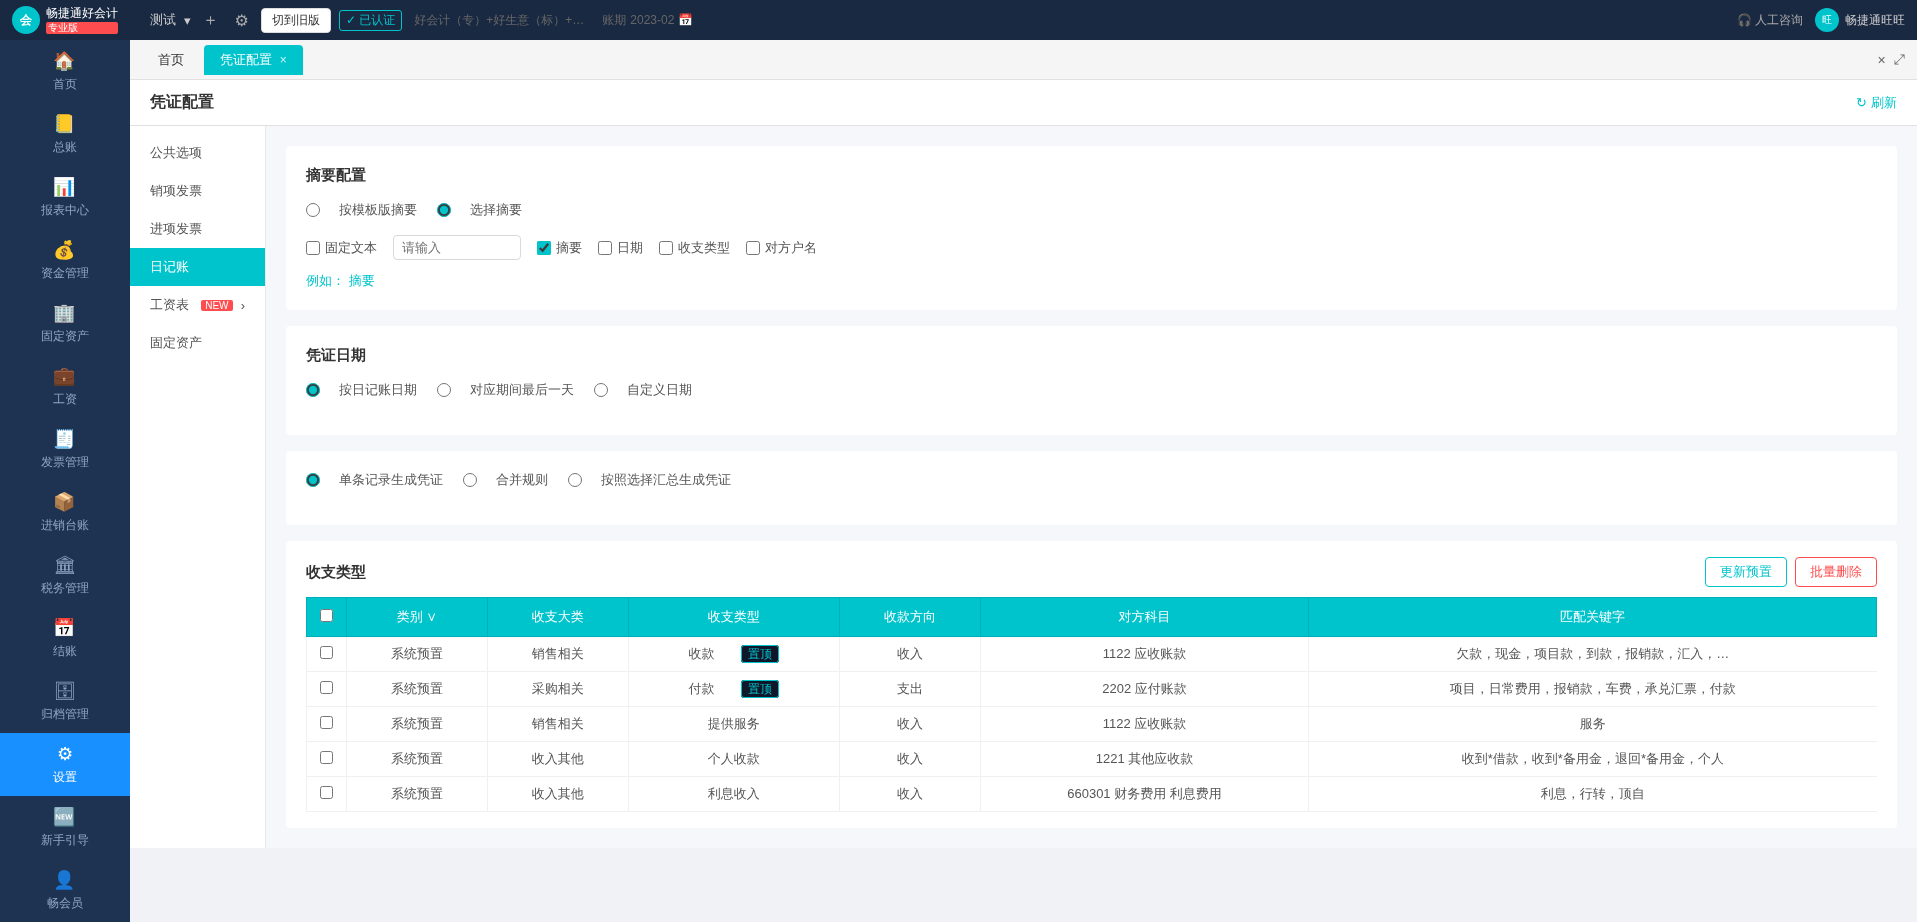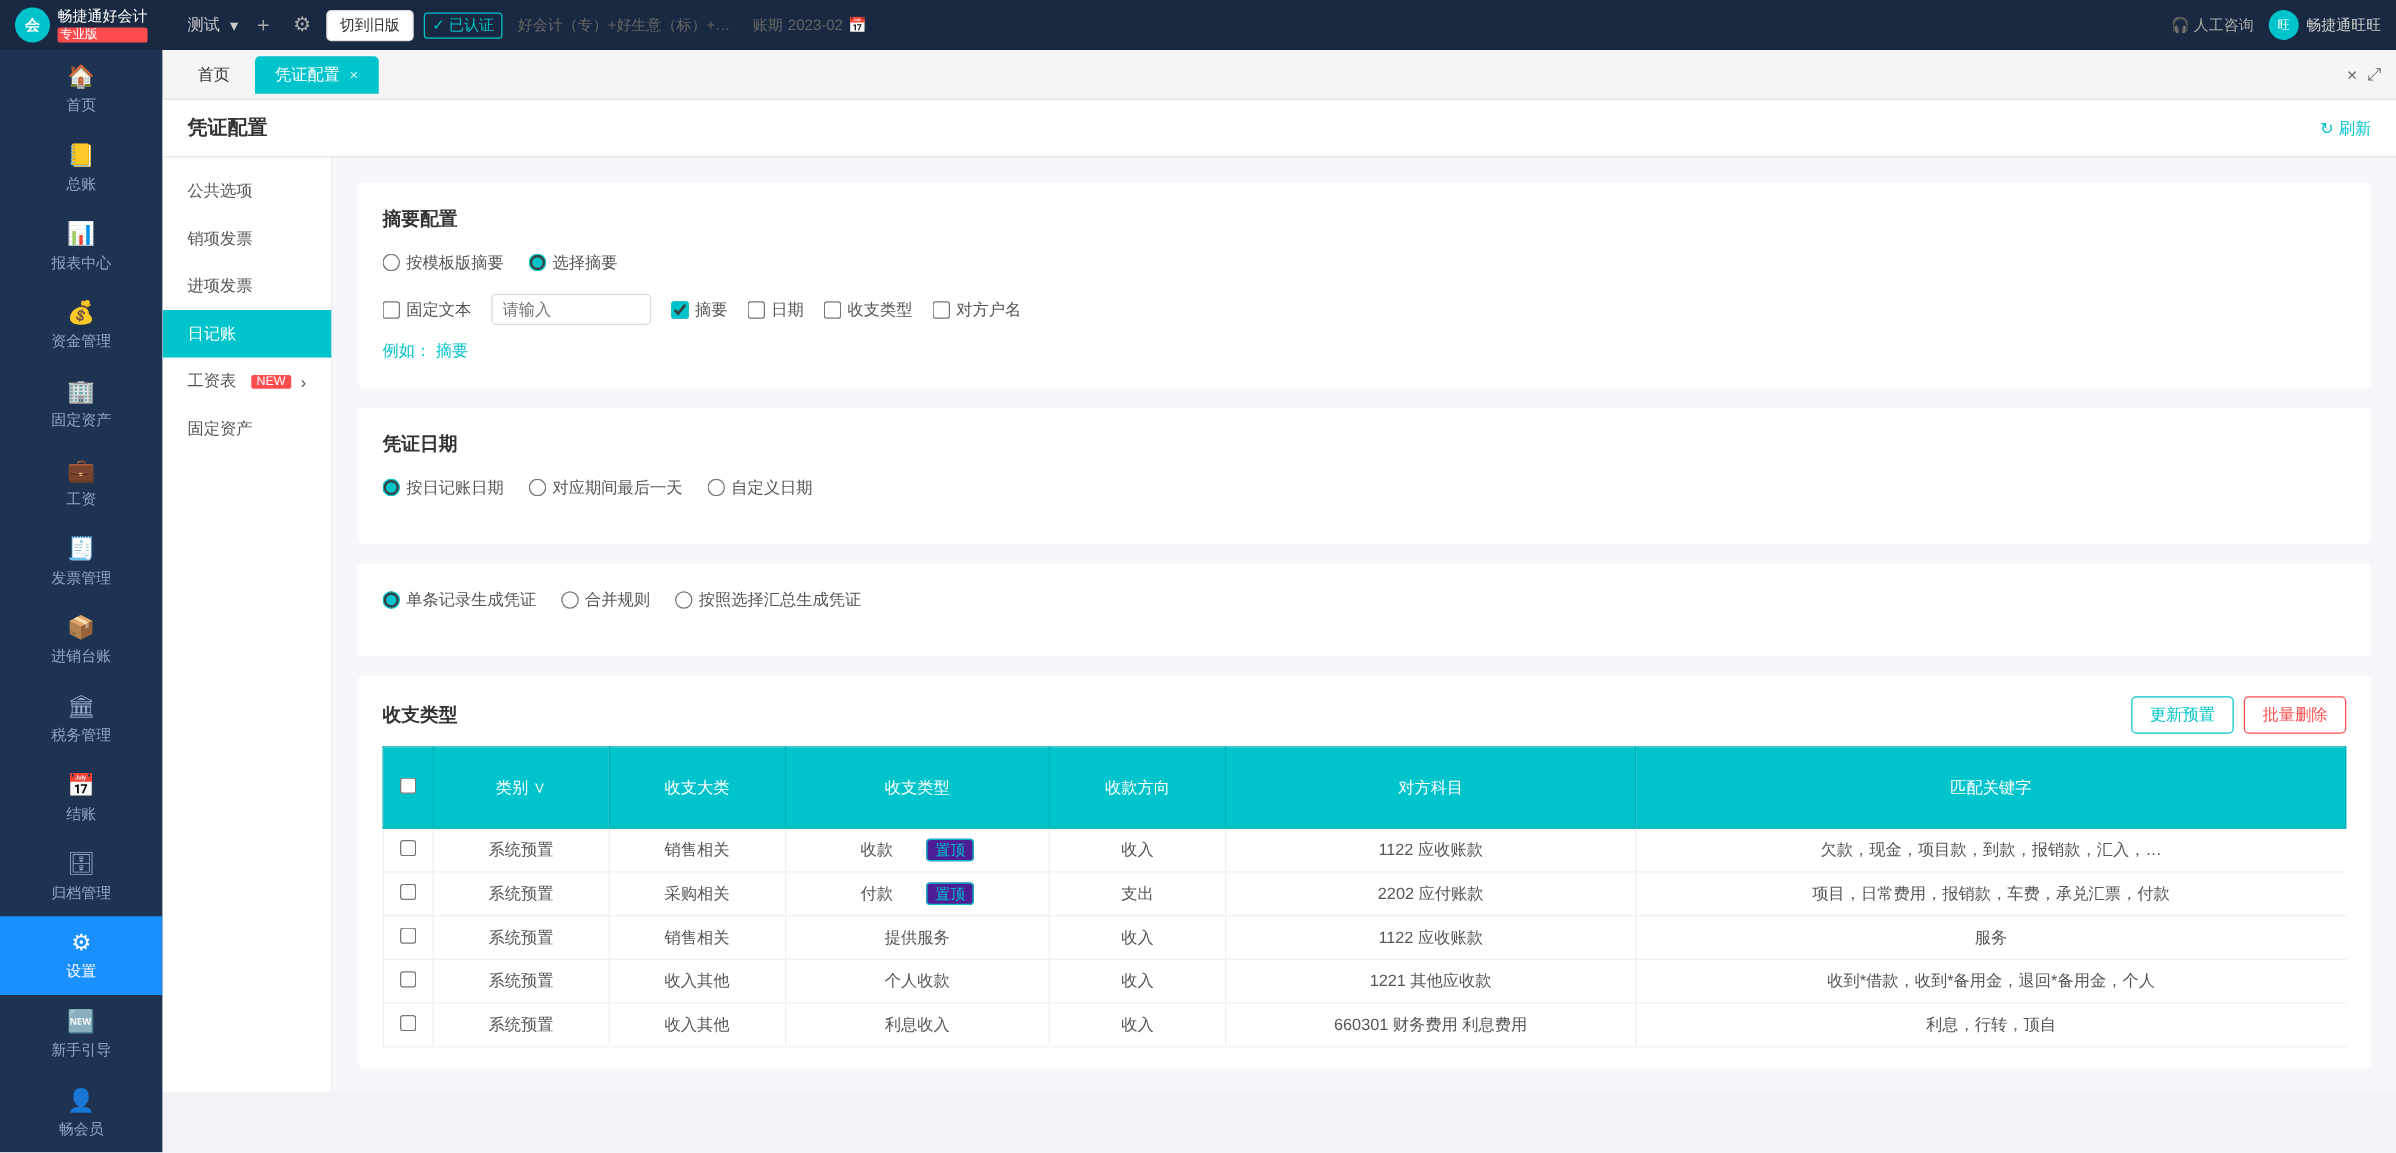--- a/index.html
+++ b/index.html
@@ -66,21 +66,21 @@
 
     
     .right-content { flex: 1; overflow-y: auto; background: #f5f7fa; padding: 20px; }
 
     
     .section { background: white; padding: 20px; margin-bottom: 16px; border-radius: 4px; }
     .section-title { font-size: 15px; font-weight: bold; color: #333; margin-bottom: 16px; }
 
     
     .radio-group { display: flex; gap: 20px; margin-bottom: 16px; align-items: center; }
-    .radio-label { display: flex; align-items: center; gap: 5px; cursor: pointer; font-size: 13px; color: #555; }
+    .radio-label { display: flex; align-items: center; gap: 19px; cursor: pointer; font-size: 13px; color: #555; }
     .radio-input { accent-color: #00c4cc; width: 14px; height: 14px; }
 
     
     .checkbox-row { display: flex; align-items: center; gap: 16px; margin-bottom: 12px; }
     .checkbox-label { display: flex; align-items: center; gap: 5px; cursor: pointer; font-size: 13px; color: #555; }
     .checkbox-input { accent-color: #00c4cc; width: 14px; height: 14px; }
     .text-input { border: 1px solid #d9d9d9; border-radius: 4px; padding: 4px 8px; font-size: 13px; width: 128px; color: #999; }
 
     
     .example-text { color: #00c4cc; font-size: 13px; margin-top: 8px; }
@@ -89,24 +89,24 @@
     .table-section { background: white; padding: 16px 20px; border-radius: 4px; }
     .table-header-row { display: flex; justify-content: space-between; align-items: center; margin-bottom: 10px; }
     .table-title { font-size: 15px; font-weight: bold; color: #333; }
     .table-actions { display: flex; gap: 8px; }
     .action-btn { padding: 5px 14px; border-radius: 4px; font-size: 13px; cursor: pointer; }
     .btn-outline-primary { border: 1px solid #00c4cc; color: #00c4cc; background: white; }
     .btn-outline-danger { border: 1px solid #ff4d4f; color: #ff4d4f; background: white; }
 
     
     .data-table { width: 100%; border-collapse: collapse; font-size: 13px; }
-    .data-table th { background: #00c4cc; color: white; padding: 23px 12px; text-align: center; font-weight: normal; border: 1px solid #00b0b8; }
+    .data-table th { background: #00c4cc; color: white; padding: 10px 12px; text-align: center; font-weight: normal; border: 1px solid #00b0b8; }
     .data-table td { padding: 8px 12px; text-align: center; border-bottom: 1px solid #f0f0f0; border-left: 1px solid #f0f0f0; color: #555; }
     .data-table .checkbox-col { width: 40px; }
-    .tag-置顶 { background: #4c1d95; color: #00c4cc; border: 1px solid #00c4cc; border-radius: 3px; padding: 1px 6px; font-size: 12px; cursor: pointer; margin-left: 23px; }
+    .tag-置顶 { background: #0f172a; color: #00c4cc; border: 1px solid #00c4cc; border-radius: 3px; padding: 1px 6px; font-size: 12px; cursor: pointer; margin-left: 23px; }
     .keyword-cell { text-align: left; color: #555; }
     .account-cell { text-align: left; }
   </style>
 </head>
 <body>
 
 <div class="top-bar">
   <div class="logo">
     <div class="logo-icon">会</div>
     <div class="logo-text">

